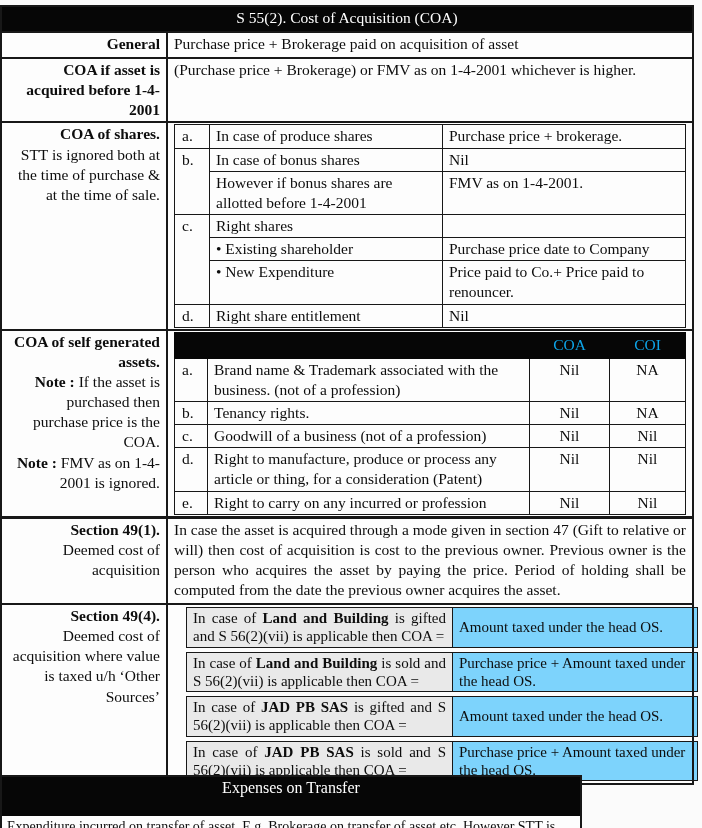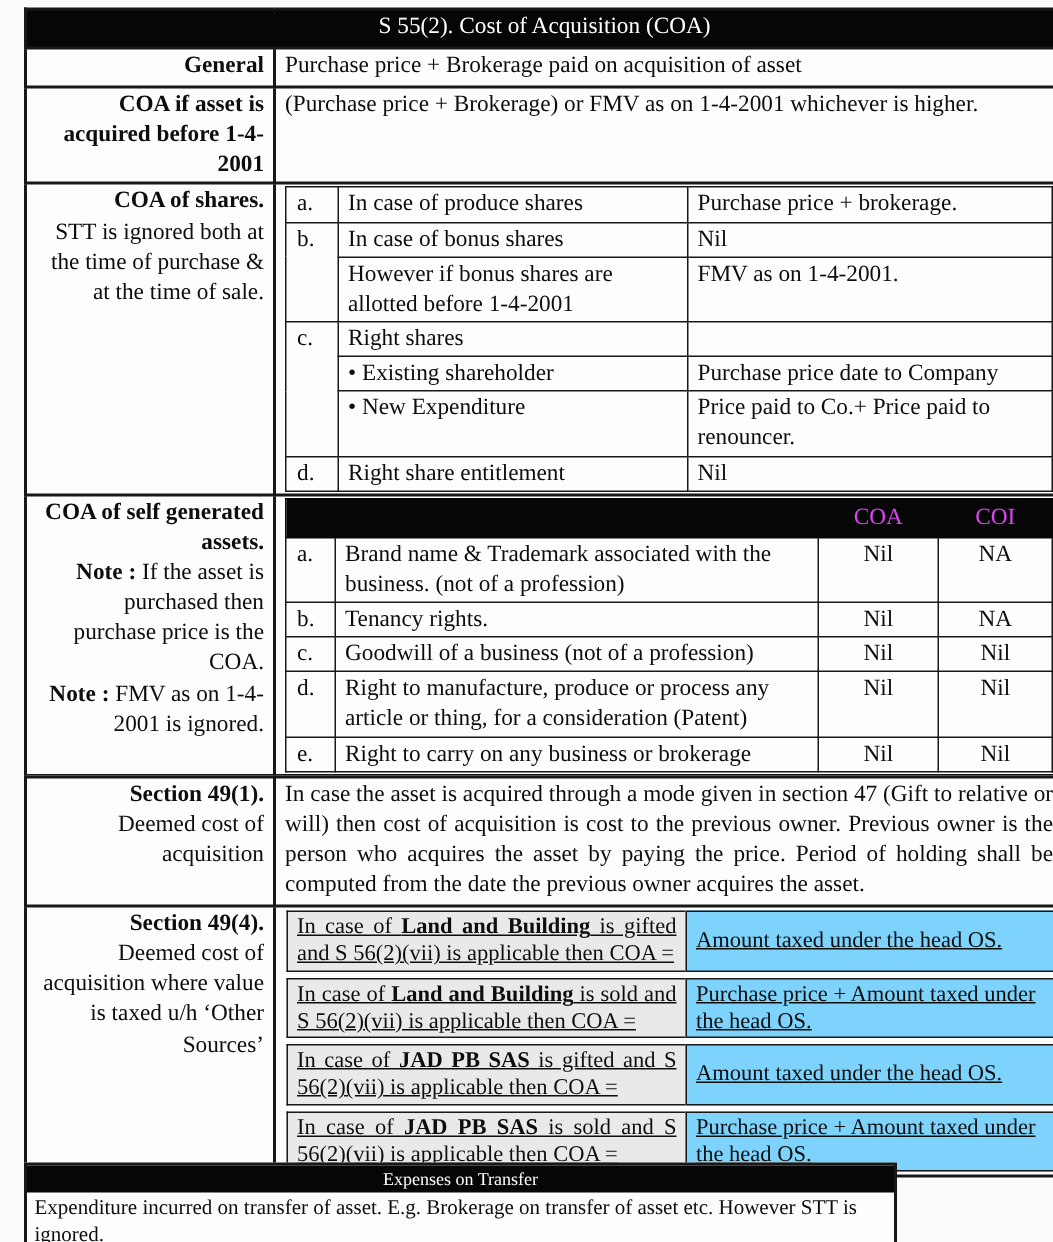--- a/index.html
+++ b/index.html
@@ -1,21 +1,21 @@
 <!DOCTYPE html>
 <html><head>
 <meta charset="utf-8">
 <style>
   html,body{margin:0;padding:0;}
   body{
     width:702px;height:828px;position:relative;
     background:#fbfbfb;color:#0d0d0d;
     font-family:"Liberation Serif","DejaVu Serif",serif;
   }
-  .block{position:absolute;left:16px;width:582px;}
+  .block{position:absolute;left:0;width:582px;}
   #block1{top:5px;}
   #block2{top:517px;}
   #block3{top:775px;}
 
   table.outer{
     border-collapse:collapse;table-layout:fixed;width:694px;background:#fdfdfd;
   }
   table.outer td{
     border:2px solid #181818;vertical-align:top;
     padding:1px 6px;font-size:15.5px;line-height:1.3;
@@ -33,44 +33,44 @@
   .gap-note{font-weight:normal;}
   td.nestcell{padding:5px 4px;}
 
   table.inner{border-collapse:collapse;table-layout:fixed;width:100%;background:#fdfdfd;}
   table.inner td{
     border:1.5px solid #181818;vertical-align:top;
     padding:1px 6px;font-size:15.5px;line-height:1.3;
   }
   table.inner td.sn{padding:1px 4px 1px 7px;}
   table.selfgen tr.hdr td{
-    background:#060606;color:#d946ef;border-color:#060606;
+    background:#060606;color:#0ea5e9;border-color:#060606;
     text-align:center;height:23px;vertical-align:middle;padding:1px;
   }
   table.selfgen td.val{text-align:center;}
 
   td.justify{text-align:justify;padding:2px 7px;}
 
   table.t494{
     border-collapse:separate;border-spacing:0 4px;table-layout:fixed;
-    width:100%;margin:-3px 1px;text-decoration:underline;
+    width:100%;margin:-3px 12px;
   }
   table.t494 td{
     border:1.5px solid #181818;font-size:15px;line-height:1.22;
     padding:1px 6px;vertical-align:middle;background:#7dd3fc;
   }
   table.t494 td.cond{
     background:#e9e9e9;text-align:justify;border-right:none;vertical-align:top;
   }
   td.cell494{padding:3px 4px;}
 
   .expbox{border:2px solid #181818;background:#fdfdfd;}
   .expbar{
     background:#060606;color:#fff;text-align:center;
-    font-size:12px;padding:2px 0 1px;
+    font-size:16px;padding:2px 0 19px;
   }
   .exptext{font-size:14px;padding:2px 5px 3px;line-height:1.3;}
 </style>
 </head>
 <body>
 
 <div class="block" id="block1">
   <table class="outer">
     <colgroup>
         <col style="width:166px">
@@ -177,21 +177,21 @@
             <td class="val">Nil</td>
           </tr>
           <tr>
             <td class="sn">d.</td>
             <td>Right to manufacture, produce or process any article or thing, for a consideration (Patent)</td>
             <td class="val">Nil</td>
             <td class="val">Nil</td>
           </tr>
           <tr>
             <td class="sn">e.</td>
-            <td>Right to carry on any business or brokerage</td>
+            <td>Right to carry on any incurred or profession</td>
             <td class="val">Nil</td>
             <td class="val">Nil</td>
           </tr>
         </tbody>
             </table>
       </td>
     </tr>
   </tbody>
     </table>
 </div>

